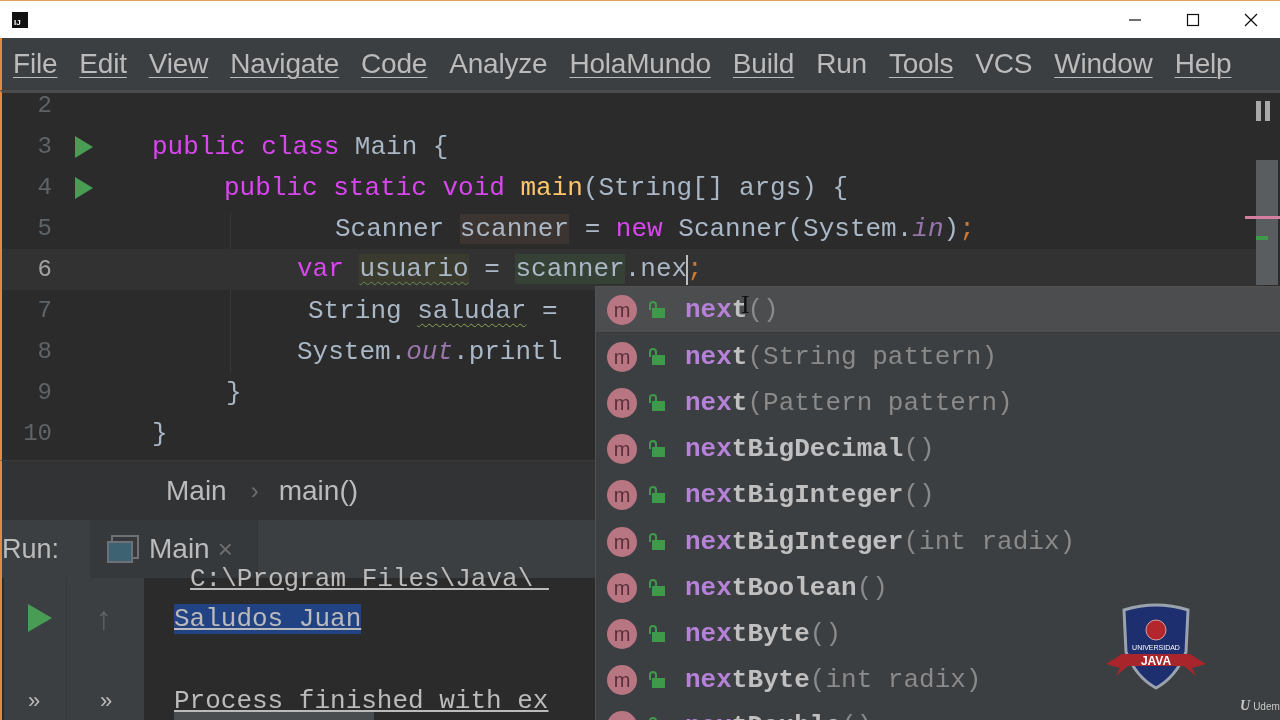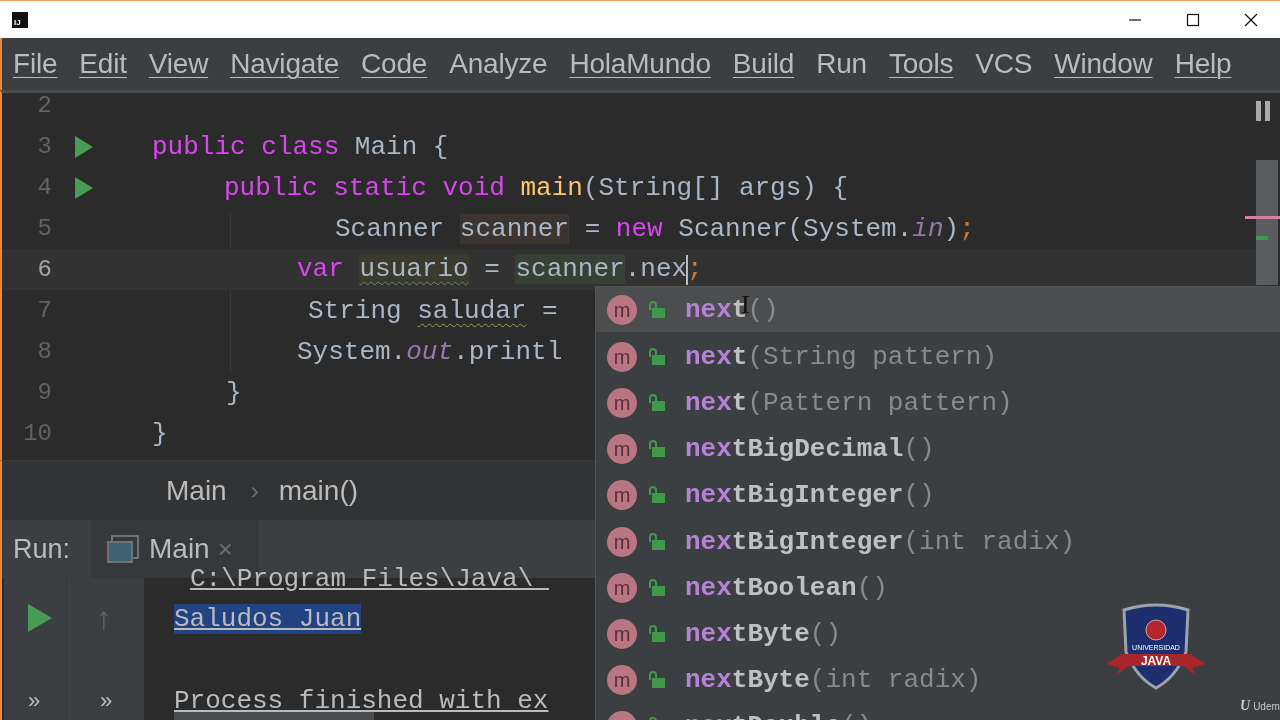--- a/index.html
+++ b/index.html
@@ -42,21 +42,21 @@
   .err-mark { position: absolute; right: 0; top: 123px; width: 35px; height: 3px; background: #d47fa0; }
   .ok-mark { position: absolute; right: 12px; top: 143px; width: 12px; height: 4px; background: #3e9a49; }
 
   
   .crumbbar { position: absolute; left: 0; top: 460px; width: 1280px; height: 60px; background: #313335; border-left: 2px solid #e8883a; border-top: 1px solid #3a3a3a; display: flex; align-items: center; padding-left: 164px; }
   .crumb { color: #bbbbbb; font-size: 28px; font-family: "Liberation Sans", sans-serif; }
   .crumb-sep { color: #6e6e6e; font-size: 24px; margin: 0 20px 0 24px; }
 
   
   .runbar { position: absolute; left: 0; top: 520px; width: 1280px; height: 58px; background: #3c3f41; border-left: 2px solid #e8883a; display: flex; align-items: center; }
-  .run-label { color: #bbbbbb; font-size: 27px; padding-left: 11px; width: 88px; height: 100%; display: flex; align-items: center; background: #3c3f41; }
+  .run-label { color: #bbbbbb; font-size: 27px; width: 88px; height: 100%; display: flex; align-items: center; background: #3c3f41; }
   .run-tab { height: 100%; display: flex; align-items: center; background: #36393b; padding: 0 24px 0 17px; border-right: 1px solid #333; }
   .tab-icon { position: relative; width: 32px; height: 28px; margin-right: 10px; }
   .tab-icon .back { position: absolute; right: 0; top: 0; width: 28px; height: 24px; border: 2px solid #6e7275; }
   .tab-icon .front { position: absolute; left: 0; bottom: 0; width: 26px; height: 22px; background: #3d6272; border: 2px solid #6e7275; }
   .tab-label { color: #bbbbbb; font-size: 28px; }
   .tab-close { color: #6e6e6e; font-size: 26px; margin-left: 8px; }
 
   
   .console { position: absolute; left: 0; top: 578px; width: 1280px; height: 142px; background: #2b2b2b; border-left: 2px solid #e8883a; }
   .console-tools { position: absolute; left: 2px; top: 0; width: 140px; height: 100%; background: #3c3f41; }

